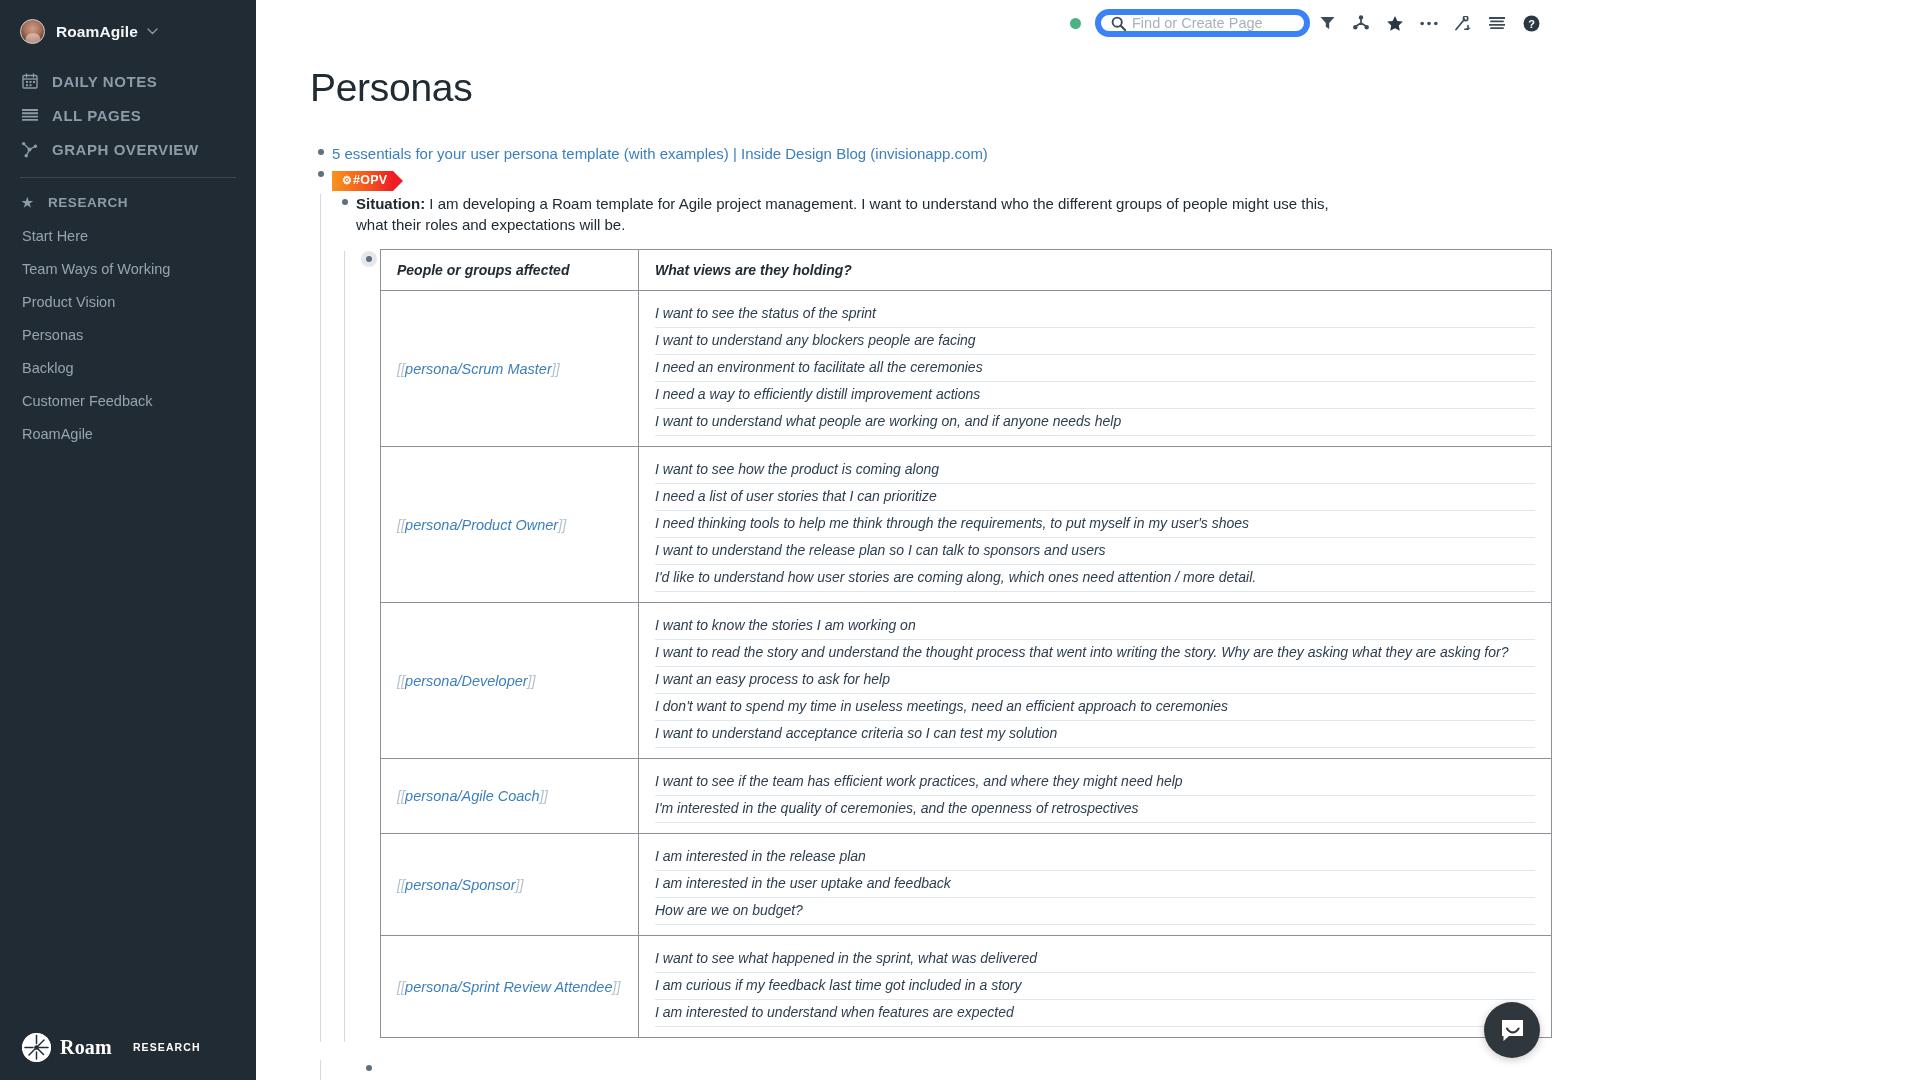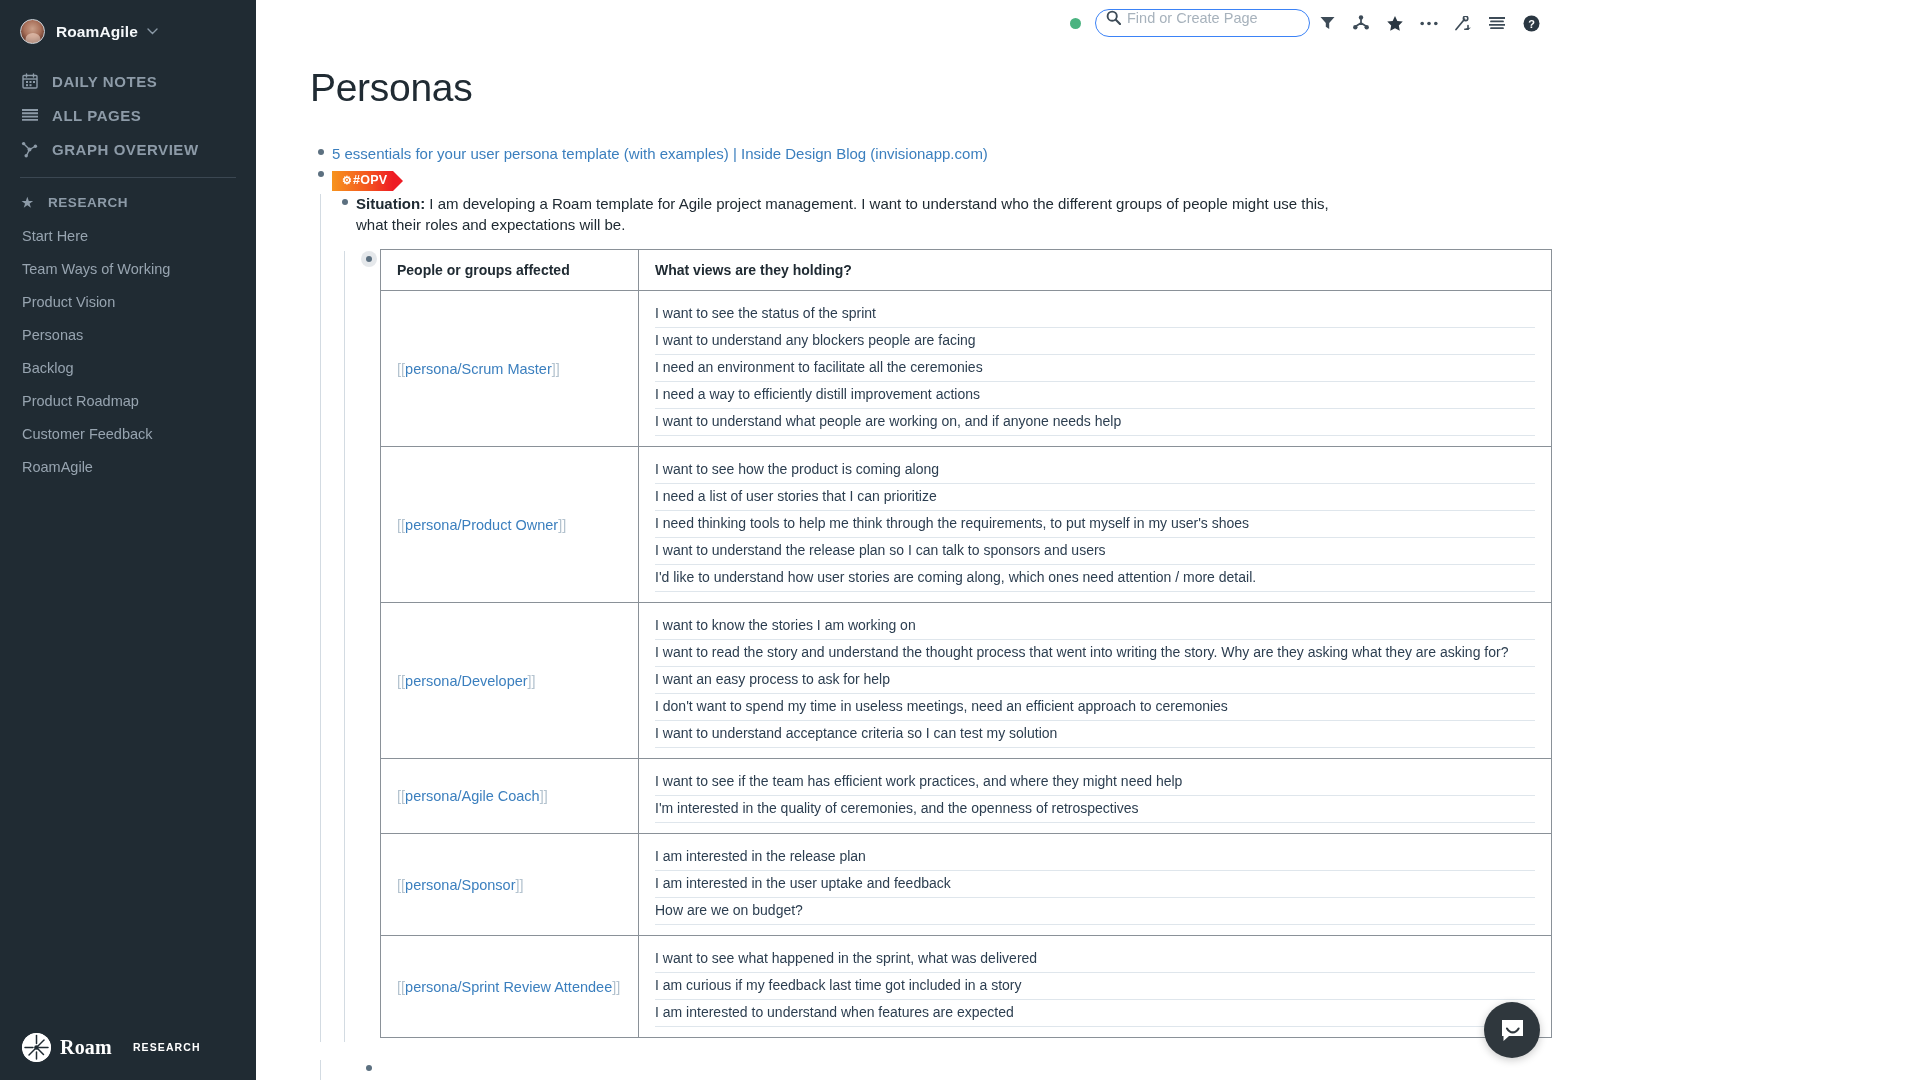--- a/index.html
+++ b/index.html
@@ -95,22 +95,22 @@
   #topbar {
     position: absolute; top: 0; right: 0; height: 46px;
     display: flex; align-items: center; gap: 0;
     padding-right: 16px;
   }
   .online-dot {
     width: 11px; height: 11px; border-radius: 50%;
     background: #4ab380; margin-right: 14px;
   }
   .searchbox {
-    width: 215px; height: 28px; border: 1px solid #3b82f6;
-    border-radius: 14px; display: flex; align-items: flex-start;
+    width: 215px; height: 28px; border: 6px solid #3b82f6;
+    border-radius: 14px; display: flex; align-items: center;
     padding: 0 10px; background: #fff;
   }
   .searchbox .mag { margin-right: 6px; display:flex; }
   .searchbox input {
     border: 0; outline: 0; font-size: 14.5px; color: #5c7080;
     font-family: "Liberation Sans", sans-serif; width: 100%; background: transparent;
   }
   .searchbox input::placeholder { color: #a7b2bc; }
   .tb-ico {
     width: 34px; height: 34px; display: flex; align-items: center; justify-content: center;
@@ -167,21 +167,21 @@
     content: ""; position: absolute; right: -10px; top: 0;
     width: 0; height: 0;
     border-top: 10px solid transparent; border-bottom: 10px solid transparent;
     border-left: 10px solid #ee1c24;
   }
   .tag .gear { font-size: 11px; margin-right: 1px; }
 
   .bold { font-weight: bold; }
 
   
-  .tbl-block { margin-top: 14px; }
+  .tbl-block { margin-top: 14px; font-style: italic; }
   .roam-table {
     border-collapse: collapse; table-layout: fixed;
     border: 1px solid #8a9198; width: 1172px;
   }
   .roam-table th, .roam-table td {
     border: 1px solid #8a9198; vertical-align: middle;
     padding: 10px 16px;
   }
   .roam-table th {
     text-align: left; font-size: 14px; font-weight: bold; color: #202b33;
@@ -278,21 +278,20 @@
       <span class="star-ico">★</span>
       <span>RESEARCH</span>
     </div>
 
     <div>
       <div class="sc-item">Start Here</div>
       <div class="sc-item">Team Ways of Working</div>
       <div class="sc-item">Product Vision</div>
       <div class="sc-item">Personas</div>
       <div class="sc-item">Backlog</div>
-      <div class="sc-item">Product Roadmap</div>
       <div class="sc-item">Customer Feedback</div>
       <div class="sc-item">RoamAgile</div>
     </div>
 
     <div class="sb-logo">
       <span class="logo-mark">
         <svg width="29" height="29" viewBox="0 0 29 29">
           <circle cx="14.5" cy="14.5" r="14.5" fill="#ffffff"></circle>
           <g stroke="#202B33" stroke-width="1.5" stroke-linecap="round">
             <path d="M14.5 2.5v8"></path>

